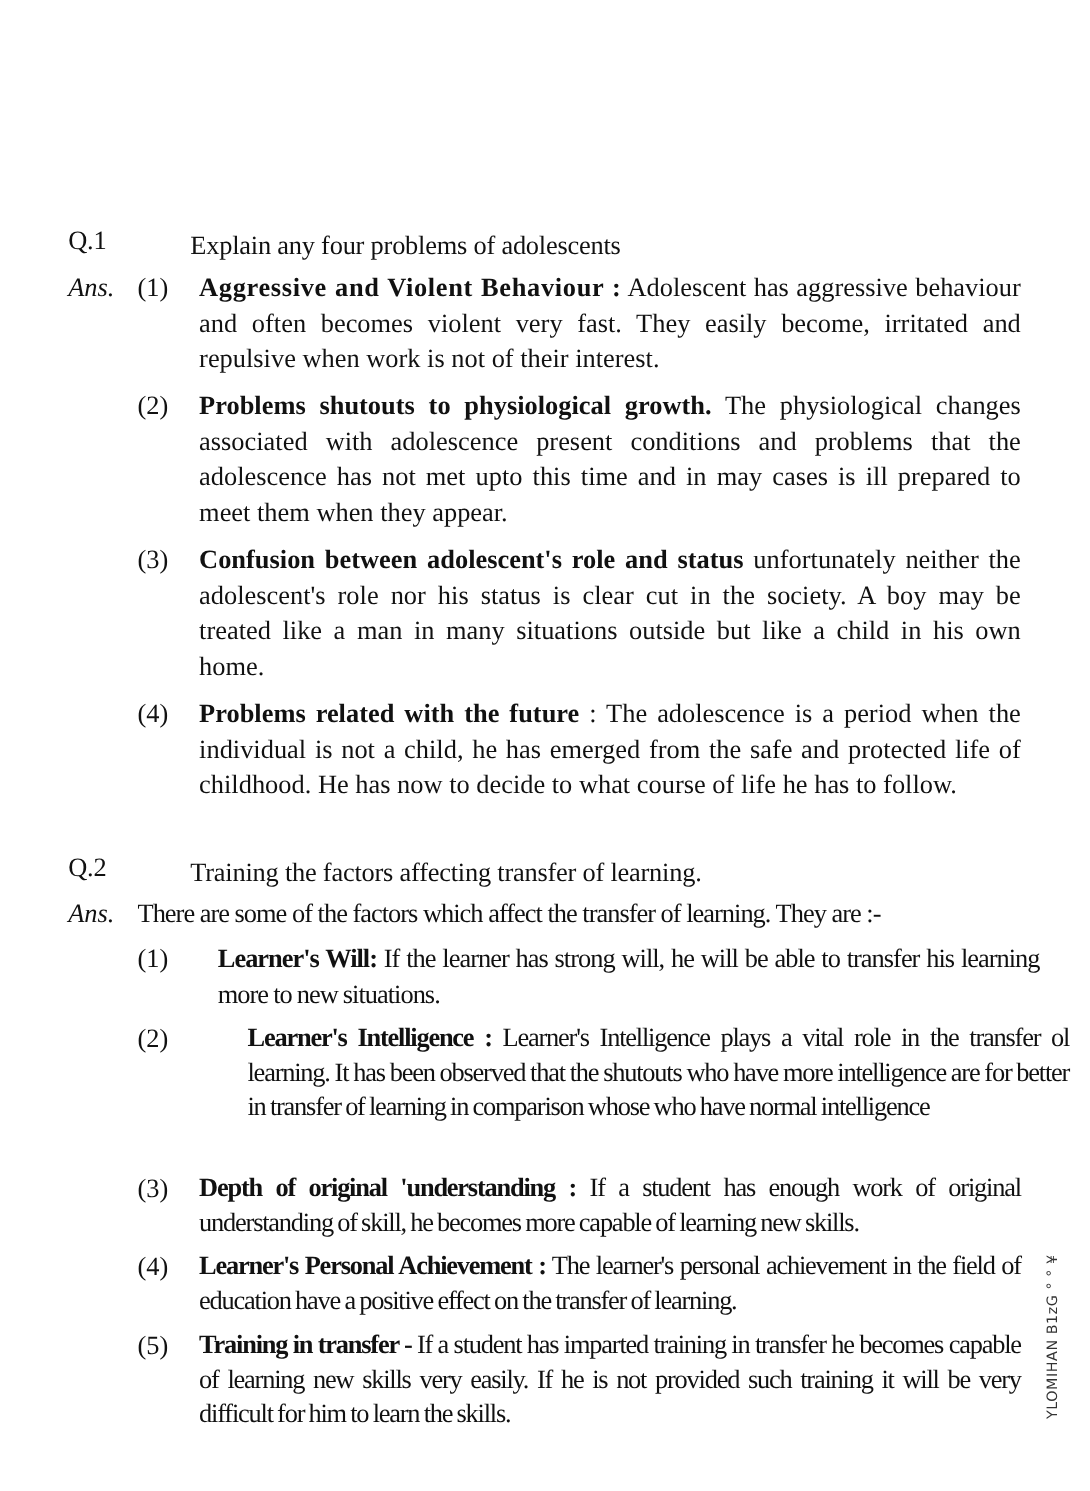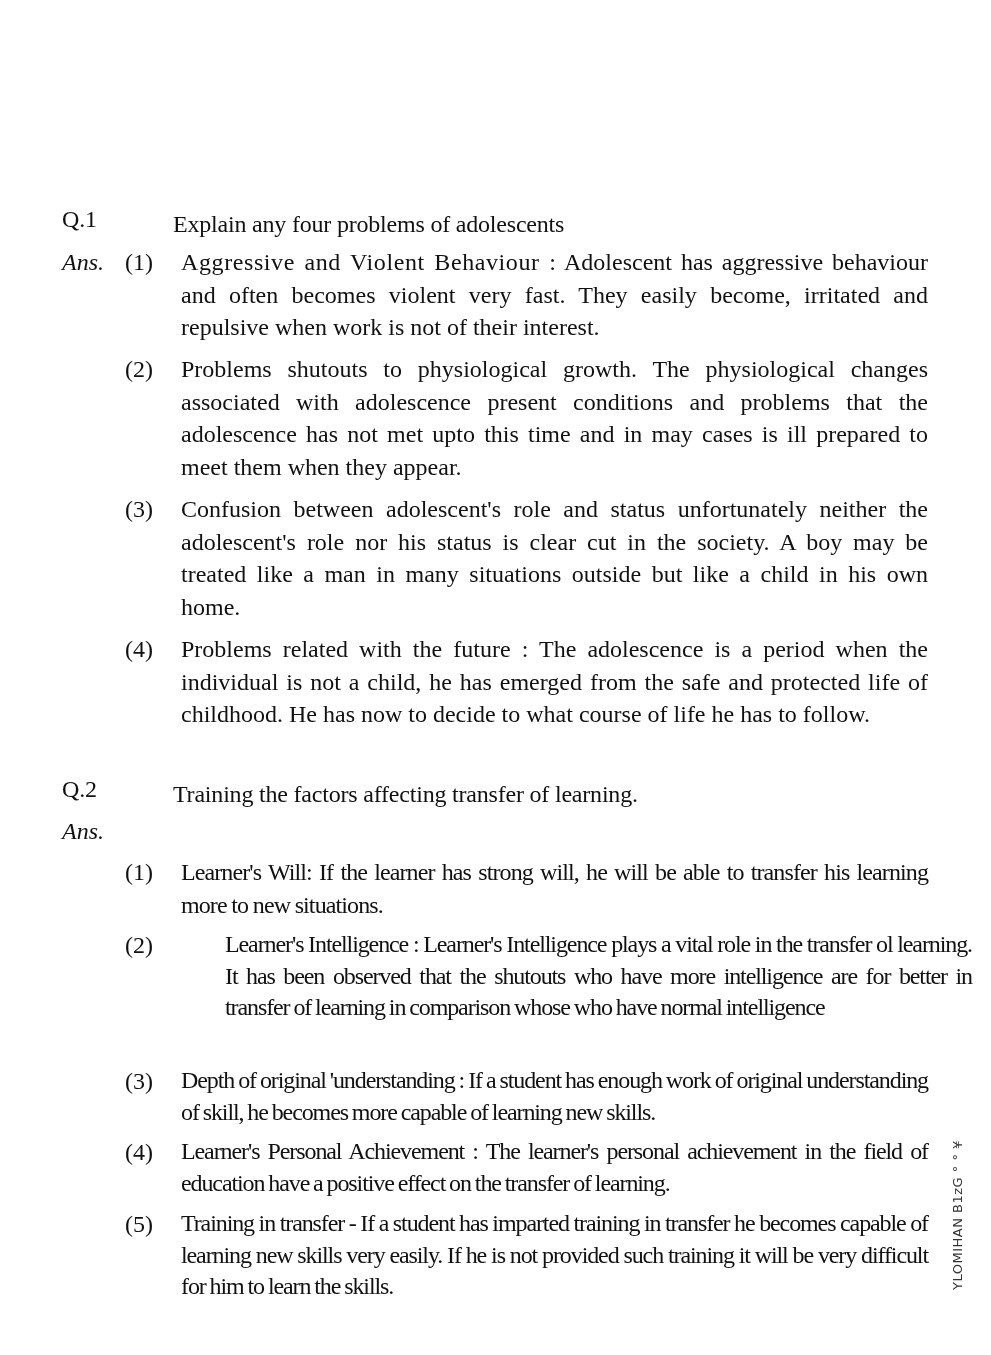--- a/index.html
+++ b/index.html
@@ -88,23 +88,23 @@
       top: 0;
     }
     .item .body {
       position: absolute;
       left: 56px;
       top: 0;
       width: 747px;
       text-align: justify;
       text-align-last: left;
     }
-    .item .body.cond { letter-spacing: -0.9px; word-spacing: -0.5px; }
+    .item .body.cond { letter-spacing: -0.9px; word-spacing: -0.5px; margin-left: 17px; }
     .item .body.cond2 { letter-spacing: -1.1px; word-spacing: -1px; }
-    .item .term { font-weight: normal; }
+    .item .term { font-weight: bold; }
     .item .term.wide { letter-spacing: 0.6px; }
 
     .margin-note {
       position: absolute;
       left: 950px;
       top: 1110px;
       width: 30px;
       height: 180px;
       writing-mode: vertical-rl;
       transform: rotate(180deg);
@@ -148,20 +148,21 @@
     <span class="num">(4)</span>
     <div class="body"><span class="term">Problems related with the future</span><span> : The adolescence is a period when the individual is not a child, he has emerged from the safe and protected life of childhood. He has now to decide to what course of life he has to follow.</span></div>
   </div>
 
   <div class="qrow" style="top:773px;">
     <span class="qlabel">Q.2</span>
     <span class="qtext">Training the factors affecting transfer of learning.</span>
   </div>
 
   <div class="ans-label" style="top:815px;">Ans.</div>
+  <div class="intro" style="top:815px;">There are some of the factors which affect the transfer of learning. They are :-</div>
 
   <div class="item" style="top:856px;">
     <span class="num">(1)</span>
     <div class="body cond"><span class="term">Learner's Will:</span><span> If the learner has strong will, he will be able to transfer his learning more to new situations.</span></div>
   </div>
 
   <div class="item" style="top:929px;">
     <span class="num">(2)</span>
     <div class="body cond2" style="line-height:31.5px;margin-left:44px;"><span class="term">Learner's Intelligence :</span><span> Learner's Intelligence plays a vital role in the transfer ol learning. It has been observed that the shutouts who have more intelligence are for better in transfer of learning in comparison whose who have normal intelligence</span></div>
   </div>

